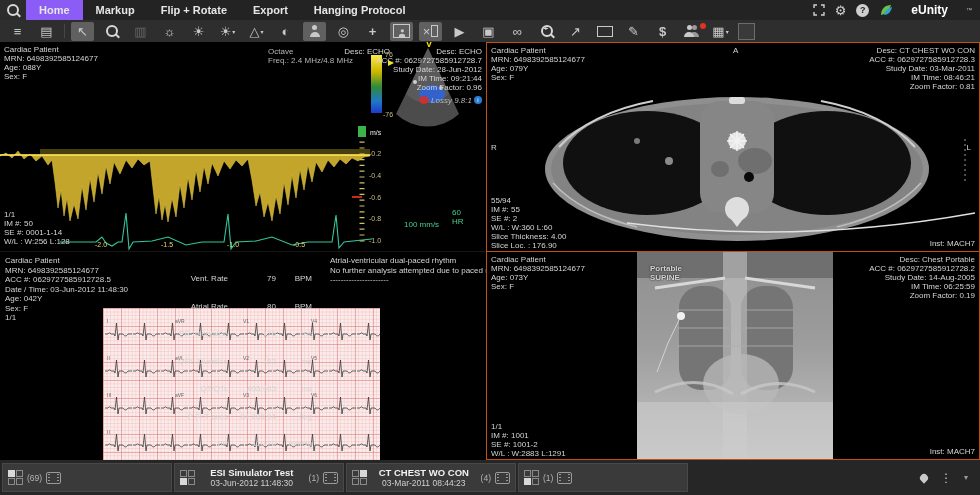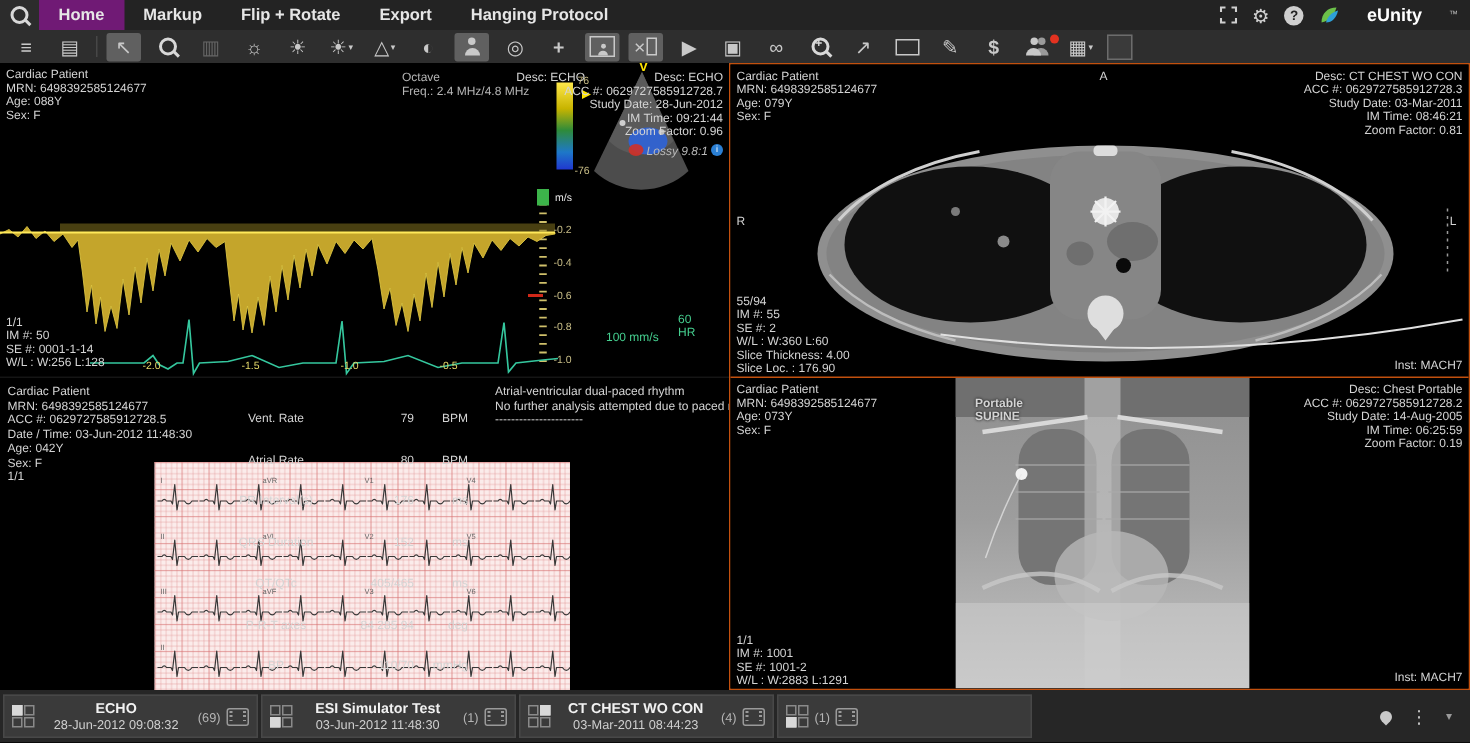--- a/index.html
+++ b/index.html
@@ -4,21 +4,21 @@
 <style>
   html,body{margin:0;padding:0}
   body{width:980px;height:495px;background:#000;font-family:"Liberation Sans",sans-serif;overflow:hidden;-webkit-font-smoothing:antialiased}
   .app{width:980px;height:495px;display:flex;flex-direction:column}
   
   .menubar{height:20px;background:#232323;display:flex;align-items:stretch;flex:0 0 auto}
   .searchbtn{width:26px;display:flex;align-items:center;justify-content:center;background:#2c2c2c}
   .mag{width:8px;height:8px;border:2px solid #d8d8d8;border-radius:50%;position:relative;display:inline-block}
   .mag::after{content:"";position:absolute;width:5px;height:2px;background:#d8d8d8;transform:rotate(45deg);right:-4px;bottom:-2px}
   .tab{padding:0 13px;font-size:11px;font-weight:700;color:#e6e6e6;display:flex;align-items:center;cursor:default}
-  .tab.active{background:#701a75}
+  .tab.active{background:#8b5cf6}
   .mb-right{margin-left:auto;display:flex;align-items:center;gap:10px;padding-right:8px}
   .mbi{color:#cfcfcf;font-size:13px;line-height:13px;display:flex;align-items:center;background:none;border:none;padding:0}
   .helpc{width:13px;height:13px;border-radius:50%;background:#cfcfcf;color:#222;font-size:9px;font-weight:700;display:flex;align-items:center;justify-content:center}
   .logo{display:flex;align-items:center;gap:18px;color:#fff;font-size:12px;font-weight:700}
   .logo sup{font-size:6px;color:#bbb;font-weight:400}
   
   .toolbar{height:22px;background:#2e2e2e;display:flex;align-items:center;padding:0 6px;gap:6px;flex:0 0 auto}
   .tb{width:23px;height:19px;display:flex;align-items:center;justify-content:center;color:#c9c9c9;font-size:13px;border-radius:2px;background:none;border:none;padding:0;position:relative}
   .tb .gl{color:#c9c9c9;font-size:13px;line-height:13px}
   .tb.active{background:#606060}
@@ -50,21 +50,21 @@
   .ov{position:absolute;font-size:8px;line-height:9px;color:#d4d4d4;white-space:pre;z-index:4}
   .ov.r{text-align:right}
   .ov.sm{font-size:7px;color:#c8bd86}
   .ov.grn{color:#45cf8f}
   .ov.yel{color:#e5d96a}
   .ov.it{font-style:italic;color:#b9b9b9}
   .infodot{display:inline-flex;width:8px;height:8px;border-radius:50%;background:#2a7fd4;color:#fff;font-size:6px;align-items:center;justify-content:center;font-style:normal;margin-left:2px;vertical-align:middle}
   .vmark{color:#ffe400;font-weight:700;font-size:9px}
   
   .mrow{display:flex;width:172px;font-size:8px;line-height:9.5px;color:#d4d4d4}
-  .mname{flex:1;text-align:center}
+  .mname{flex:1;text-align:right}
   .mval{width:48px;text-align:right}
   .munit{width:36px;text-align:right}
   .paper{position:absolute;left:103px;top:56px;width:277px;height:152px;background:#fbeceb;
     background-image:
       linear-gradient(rgba(214,110,110,.45) 1px,transparent 1px),
       linear-gradient(90deg,rgba(214,110,110,.45) 1px,transparent 1px),
       linear-gradient(rgba(226,150,150,.25) 1px,transparent 1px),
       linear-gradient(90deg,rgba(226,150,150,.25) 1px,transparent 1px);
     background-size:18px 18px,18px 18px,3.6px 3.6px,3.6px 3.6px;z-index:3}
   .lead{position:absolute;font-size:5px;color:#666;z-index:4}
@@ -468,24 +468,20 @@
   </div>
 
   <div class="bottombar">
     <div class="card">
       <span class="g4">
           <span class="on"></span>
           <span></span>
           <span></span>
           <span></span>
         </span>
-      <span class="card-text">
-        <span class="card-title">ECHO</span>
-        <span class="card-date">28-Jun-2012 09:08:32</span>
-      </span>
       <span class="card-count">(69)</span>
       <span class="film"></span>
     </div>
     <div class="card">
       <span class="g4">
           <span></span>
           <span></span>
           <span class="on"></span>
           <span></span>
         </span>

